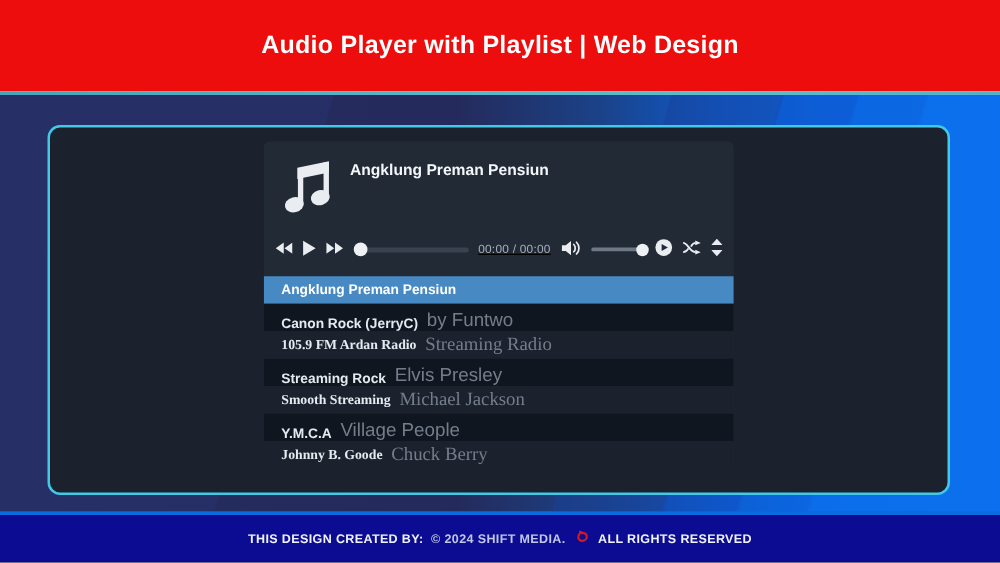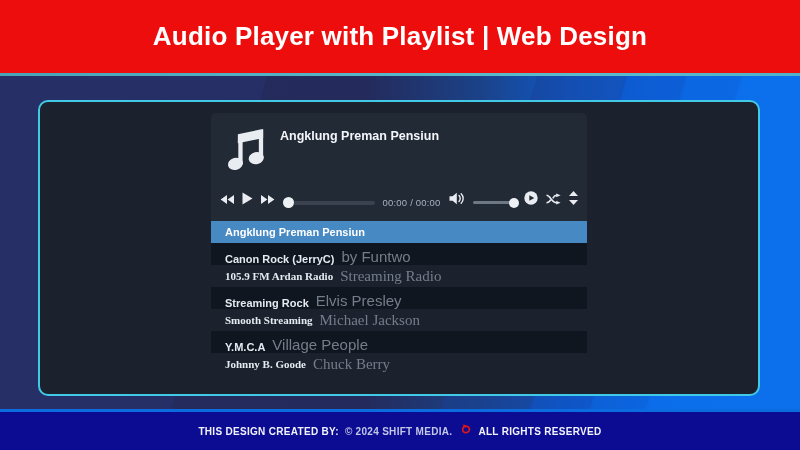--- a/index.html
+++ b/index.html
@@ -1,20 +1,20 @@
 <!DOCTYPE html>
 <html><head>
 <meta charset="utf-8">
 <style>
   * { margin:0; padding:0; box-sizing:border-box; }
   html,body { width:800px; height:450px; overflow:hidden; font-family:"Liberation Sans",sans-serif; }
 
   
   .header { height:73px; background:#ee0d0d; display:flex; align-items:center; justify-content:center; }
-  .header h1 { color:#fff; font-size:26px; font-weight:bold; letter-spacing:.2px; }
+  .header h1 { color:#fff; font-size:20px; font-weight:bold; letter-spacing:.2px; }
   .header-line { height:3px; background:linear-gradient(90deg,#4aa3b8 0%,#55b7c8 45%,#5cbccb 75%,#52b2c8 100%); }
 
   
   .stage { position:relative; height:333px; overflow:hidden;
     background:linear-gradient(90deg,#252c5e 0%,#242b5c 46%,#1b4288 60%,#0e5bcb 72%,#0a6ce8 82%,#0d72f0 100%); }
   .stripe { position:absolute; top:-10px; height:360px; transform:skewX(-16deg); transform-origin:top; }
   .s1 { left:540px; width:90px;  background:rgba(26,64,150,.45); }
   .s2 { left:628px; width:62px;  background:rgba(16,80,195,.5); }
   .s3 { left:688px; width:58px;  background:rgba(12,98,218,.55); }
   .s4 { left:744px; width:170px; background:rgba(12,110,235,.65); }
@@ -23,21 +23,21 @@
   
   .panel { position:absolute; left:38px; top:24px; width:722px; height:296px;
     background:#1b222d; border:2px solid #41c9e5; border-radius:10px; }
 
   
   .card { width:376px; margin:11px auto 12px; background:#222a36; border-radius:5px; overflow:hidden; }
   .card-top { display:flex; padding:13px 14px 6px 13px; gap:14px; }
   .note-icon svg { display:block; }
   .now-playing { margin-top:3px; font-size:12.5px; font-weight:bold; color:#f4f7fa; }
 
-  .controls { display:flex; align-items:flex-end; padding:13px 9px 13px 9px; gap:8px; }
+  .controls { display:flex; align-items:center; padding:13px 9px 13px 9px; gap:8px;text-decoration:underline; }
   .ctl-btn { background:none; border:none; padding:0; display:flex; align-items:center; cursor:pointer; }
   .slider { position:relative; height:11px; display:flex; align-items:center; }
   .slider .track { width:100%; border-radius:2px; }
   .progress-slider { width:97px; }
   .progress-slider .track { height:4px; background:#39424e; }
   .progress-slider .thumb { position:absolute; left:0; top:0; width:11px; height:11px; border-radius:50%; background:#eef1f4; }
   .time { font-size:9.5px; color:#a7b1bd; white-space:nowrap; letter-spacing:.2px; }
   .volume-slider { width:46px; }
   .volume-slider .track { height:3px; background:#6e7884; }
   .volume-slider .thumb { position:absolute; left:36px; top:.5px; width:10px; height:10px; border-radius:50%; background:#eef1f4; }

